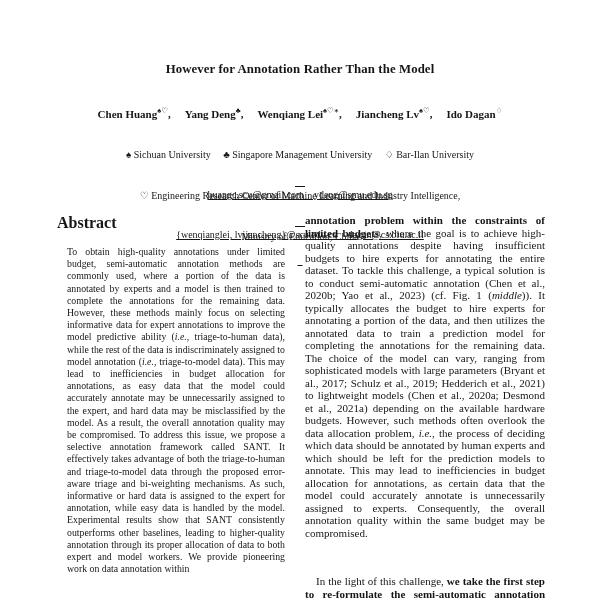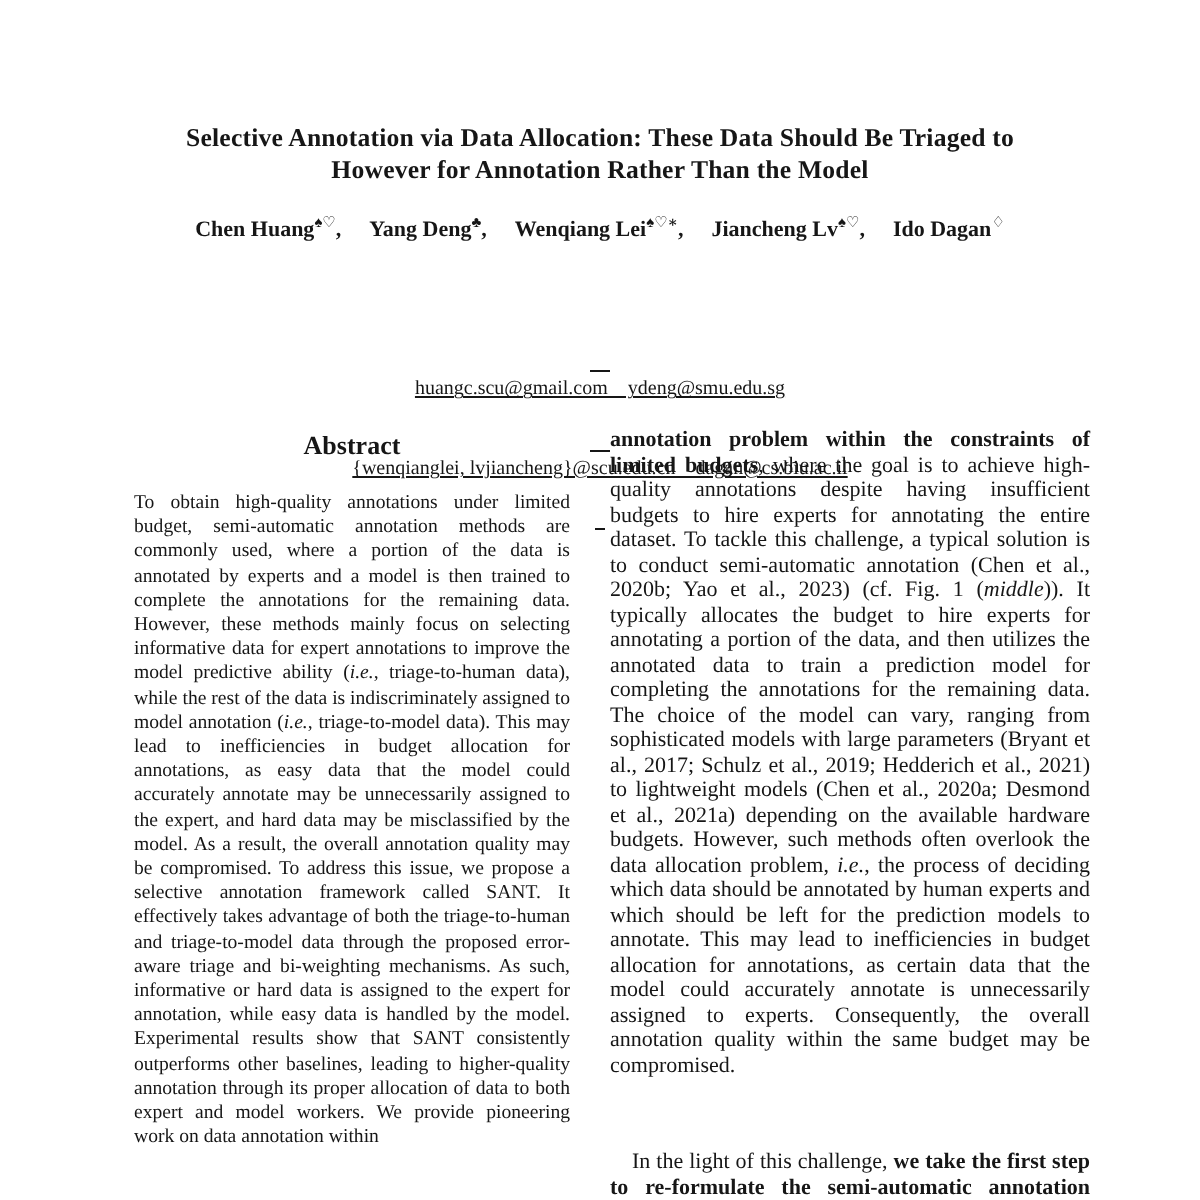--- a/index.html
+++ b/index.html
@@ -46,22 +46,21 @@
     text-decoration: underline;
   }
 
   .col-left {
     position: absolute;
     left: 57px; top: 216px;
     width: 238px;
   }
   .abs-heading {
     margin: 0 0 12px 0;
-    text-align: center;
-    font-size: 13px;
+    font-size: 16px;
     font-weight: bold;
     line-height: 14px;
   }
   .abs-body {
     margin: 16px 10px;
     font-size: 9.8px;
     line-height: 12.2px;
     text-align: justify;
     hyphens: auto;
   }
@@ -80,26 +79,30 @@
 
   .b { font-weight: bold; }
   .i { font-style: italic; }
 </style>
 </head>
 <body>
 
 <div class="page">
 
   <div class="centered title">
-    <div>Selective Annotation via Data Allocation: These Data Should Be Triaged to</div>
     <div>However for Annotation Rather Than the Model</div>
   </div>
 
   <div class="centered authors"><span class="author"><span>Chen Huang</span><sup>♠♡</sup><span>,</span></span><span class="author"><span>Yang Deng</span><sup>♣</sup><span>,</span></span><span class="author"><span>Wenqiang Lei</span><sup>♠♡∗</sup><span>,</span></span><span class="author"><span>Jiancheng Lv</span><sup>♠♡</sup><span>,</span></span><span class="author"><span>Ido Dagan</span><sup>♢</sup><span></span></span></div>
 
+  <div class="centered affils">
+    <div>♠ Sichuan University  ♣ Singapore Management University  ♢ Bar-Ilan University</div>
+    <div>♡ Engineering Research Center of Machine Learning and Industry Intelligence,</div>
+    <div>Ministry of Education, China</div>
+  </div>
 
   <div class="centered emails">
     <div>huangc.scu@gmail.com ydeng@smu.edu.sg</div>
     <div>{wenqianglei, lvjiancheng}@scu.edu.cn dagan@cs.biu.ac.il</div>
   </div>
 
   <section class="col-left">
     <h2 class="abs-heading">Abstract</h2>
     <p class="abs-body"><span>To obtain high-quality annotations under limited budget, semi-automatic annotation methods are commonly used, where a portion of the data is annotated by experts and a model is then trained to complete the annotations for the remaining data. However, these methods mainly focus on selecting informative data for expert annotations to improve the model predictive ability (</span><span class="i">i.e.</span><span>, triage-to-human data), while the rest of the data is indiscriminately assigned to model annotation (</span><span class="i">i.e.</span><span>, triage-to-model data). This may lead to inefficiencies in budget allocation for annotations, as easy data that the model could accurately annotate may be unnecessarily assigned to the expert, and hard data may be misclassified by the model. As a result, the overall annotation quality may be compromised. To address this issue, we propose a selective annotation framework called SANT. It effectively takes advantage of both the triage-to-human and triage-to-model data through the proposed error-aware triage and bi-weighting mechanisms. As such, informative or hard data is assigned to the expert for annotation, while easy data is handled by the model. Experimental results show that SANT consistently outperforms other baselines, leading to higher-quality annotation through its proper allocation of data to both expert and model workers. We provide pioneering work on data annotation within</span></p>
   </section>

